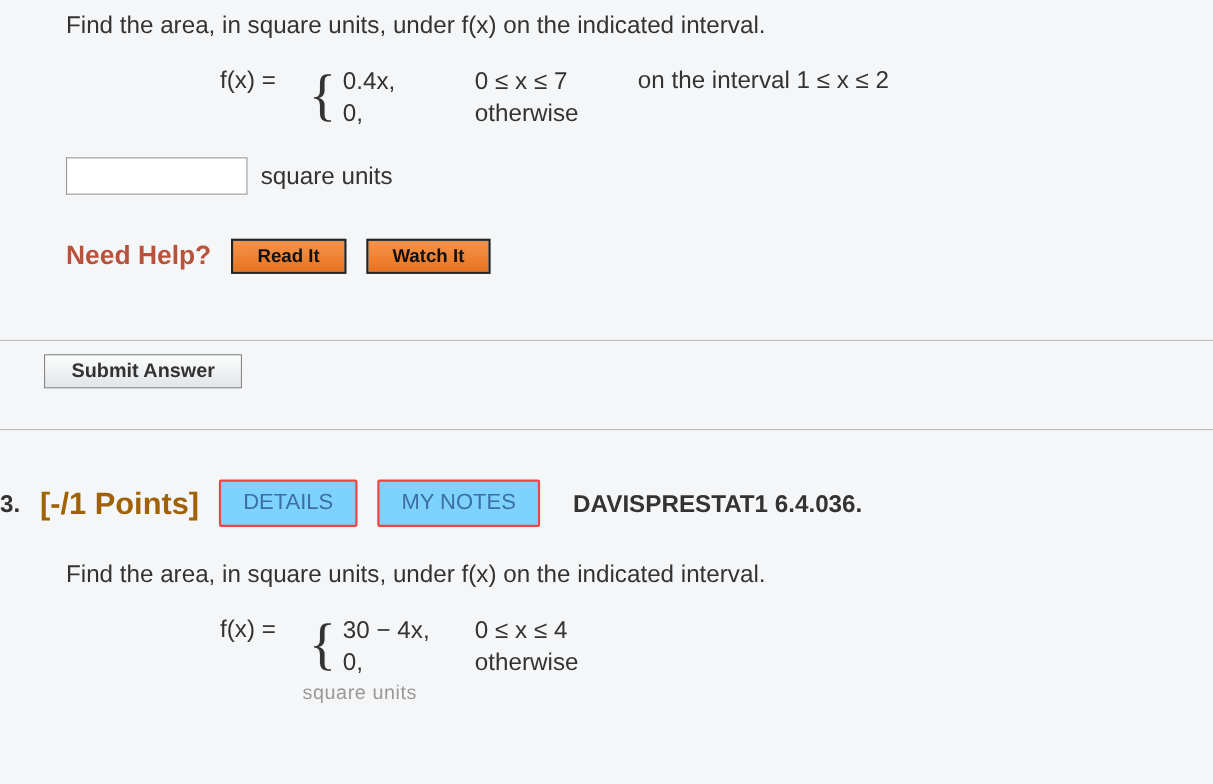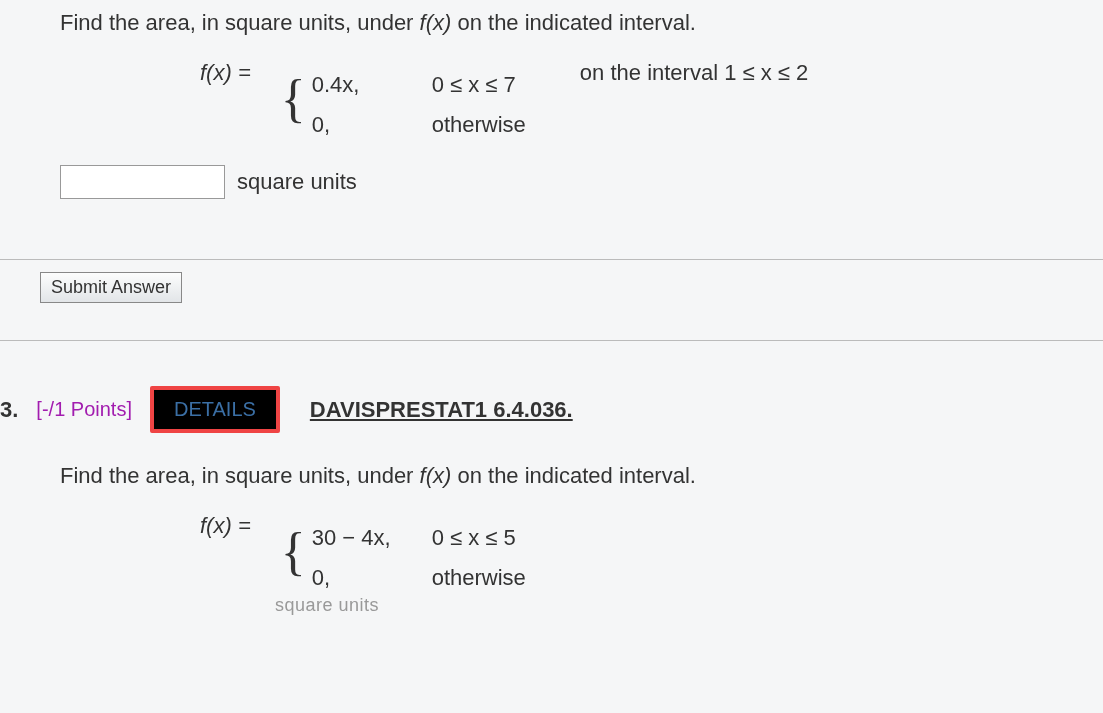--- a/index.html
+++ b/index.html
@@ -14,21 +14,21 @@
     padding: 10px 0 0 0;
   }
   .q-body {
     padding: 0 40px 20px 60px;
   }
   .prompt {
     font-size: 22px;
     color: #333;
     margin-bottom: 24px;
   }
-  .fx { font-style: italic; }
+  .fx { }
   .equation-row {
     display: flex;
     align-items: flex-start;
     font-size: 22px;
     margin: 18px 0 26px 140px;
     gap: 30px;
   }
   .piecewise {
     display: flex;
     align-items: center;
@@ -40,21 +40,20 @@
     margin-right: 6px;
     font-weight: 100;
   }
   .cases {
     display: inline-block;
   }
   .case-row {
     display: flex;
     gap: 30px;
     line-height: 1.3;
-    margin-top: 11px;
   }
   .case-row span:first-child { min-width: 90px;}
   .interval-text { margin-left: 24px;}
   .answer-row {
     display: flex;
     align-items: center;
     gap: 12px;
     margin-bottom: 40px;
   }
   .answer-input {
@@ -89,58 +88,58 @@
     cursor: pointer;
   }
   .submit-row {
     border-top: 1px solid #bbb;
     padding: 12px 40px;
     background: #f5f6f7;
   }
   .submit-btn {
     background: linear-gradient(#fcfdfd,#e2e5e8);
     border: 1px solid #888;
-    padding: 4px 10px;
+    padding: 4px 24px;
     font-size: 18px;
     color: #333;
     cursor: pointer;
+    font-weight: bold;
   }
   .q-header {
     display: flex;
     align-items: center;
     gap: 18px;
     padding: 45px 10px 20px 0;
     border-top: 1px solid #bbb;
     margin-top: 25px;
   }
   .q-num {
     font-size: 22px;
     font-weight: bold;
     color: #333;
   }
   .points {
-    font-size: 20px;
-    font-weight: normal;
-    color: #a21caf;
+    font-size: 28px;
+    font-weight: bold;
+    color: #a16207;
   }
   .outline-btn {
-    border: 4px solid #ef4444;
-    background: #000000;
+    border: 2px solid #ef4444;
+    background: #7dd3fc;
     color: #3b6fa5;
     font-size: 20px;
     padding: 8px 20px;
     cursor: pointer;
     border-radius: 2px;
   }
   .reference {
     font-size: 22px;
     font-weight: bold;
     color: #333;
     margin-left: 12px;
-    text-decoration: underline;
   }
   .cutoff {
     color:#999;
     font-size:18px;
     margin-left:215px;
     margin-top:-5px;
     letter-spacing:0.5px;
   }
 </style>
 </head>
@@ -169,46 +168,52 @@
         </div>
       </div>
       <span class="interval-text">on the interval 1 ≤ x ≤ 2</span>
     </div>
 
     <div class="answer-row">
       <input class="answer-input" type="text" value="" style="">
       <span class="units">square units</span>
     </div>
 
+    <div class="help-row">
+      <span class="need-help">Need Help?</span>
+      <button class="orange-btn">Read It</button>
+      <button class="orange-btn">Watch It</button>
+    </div>
   </div>
 
   <div class="submit-row">
     <button class="submit-btn">Submit Answer</button>
   </div>
 
   <div class="q-header">
     <span class="q-num">3.</span>
     <span class="points">[-/1 Points]</span>
     <button class="outline-btn">DETAILS</button>
+    <button class="outline-btn">MY NOTES</button>
     <span class="reference">DAVISPRESTAT1 6.4.036.</span>
   </div>
 
   <div class="q-body" style="padding-top:10px;">
     <div class="prompt">
       <span>Find the area, in square units, under </span><span class="fx">f(x)</span><span> on the indicated interval.</span>
     </div>
 
     <div class="equation-row" style="margin-bottom:8px;">
       <span class="fx">f(x) = </span>
       <div class="piecewise">
         <span class="brace">{</span>
         <div class="cases">
           <div class="case-row">
             <span>30 − 4x,</span>
-            <span>0 ≤ x ≤ 5</span>
+            <span>0 ≤ x ≤ 4</span>
           </div>
           <div class="case-row">
             <span>0,</span>
             <span>otherwise</span>
           </div>
         </div>
       </div>
     </div>
     <div class="cutoff">square units</div>
   </div>

